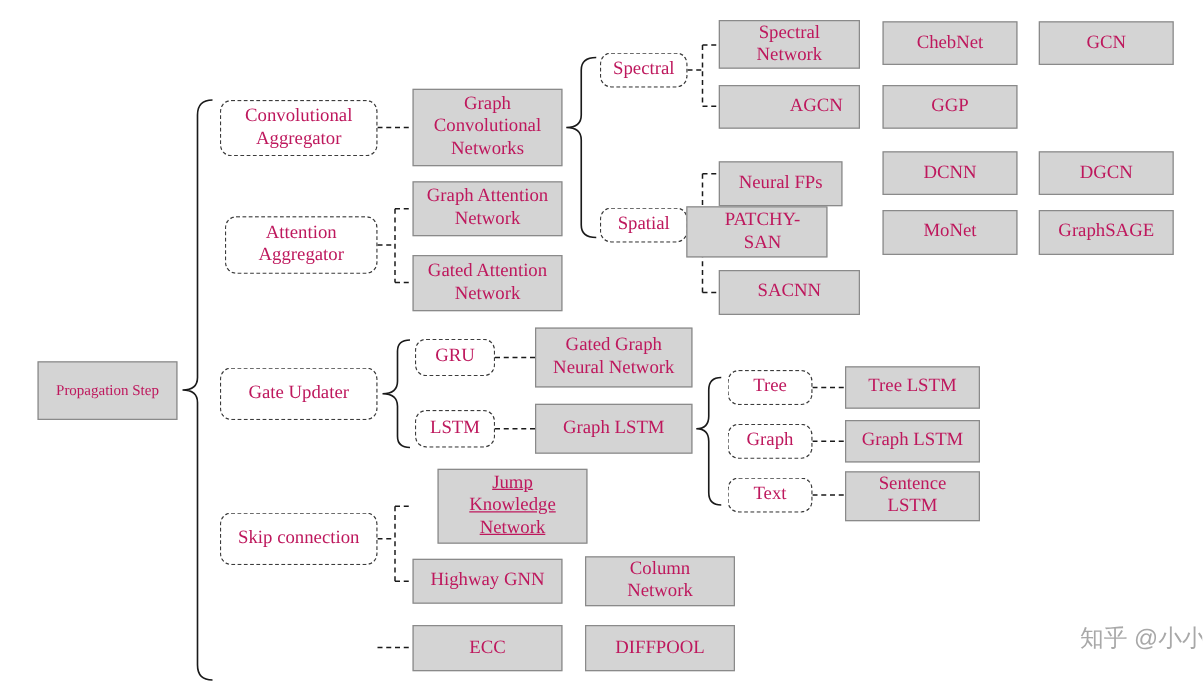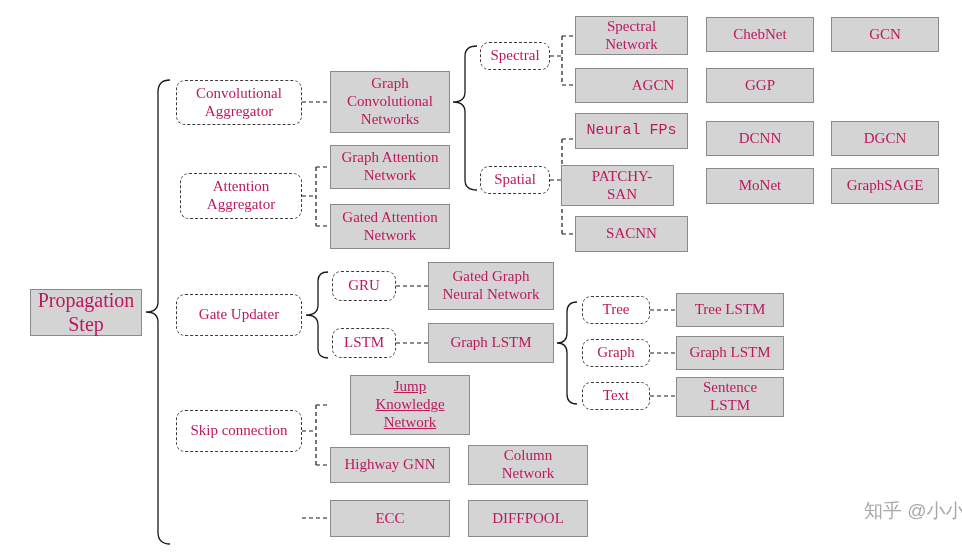--- a/index.html
+++ b/index.html
@@ -26,21 +26,21 @@
   .solid{
     background:#d4d4d4;
     border:1.5px solid #8a8a8a;
   }
   .dashed{
     background:#ffffff;
     border:1.3px dashed #3c3c3c;
     border-radius:9px;
   }
   .narrow{padding:2px 15px;}
-  .root{font-size:20px;}
+  .root{font-size:12px;}
   #connectors{
     position:absolute;
     left:0;top:0;
     width:962px;height:554px;
     pointer-events:none;
   }
   #connectors path{fill:none;stroke:#1a1a1a;stroke-width:1.3;}
   #connectors path.dash{stroke-dasharray:4 3;stroke-width:1.2;}
   .watermark{
     position:absolute;
@@ -92,24 +92,24 @@
 
   <div class="box dashed" style="left:480px;top:42px;width:70px;height:28px;">Spectral</div>
   <div class="box dashed" style="left:480px;top:166px;width:70px;height:28px;">Spatial</div>
 
   <div class="box solid" style="left:575px;top:16px;width:113px;height:39px;">Spectral Network</div>
   <div class="box solid" style="left:706px;top:17px;width:108px;height:35px;">ChebNet</div>
   <div class="box solid" style="left:831px;top:17px;width:108px;height:35px;">GCN</div>
   <div class="box solid" style="left:575px;top:68px;width:113px;height:35px;padding-left:48px;">AGCN</div>
   <div class="box solid" style="left:706px;top:68px;width:108px;height:35px;">GGP</div>
 
-  <div class="box solid" style="left:575px;top:113px;width:113px;height:36px;font-family:Liberation Mono, monospace;">Neural FPs</div>
+  <div class="box solid" style="left:575px;top:129px;width:99px;height:36px;">Neural FPs</div>
   <div class="box solid" style="left:706px;top:121px;width:108px;height:35px;">DCNN</div>
   <div class="box solid" style="left:831px;top:121px;width:108px;height:35px;">DGCN</div>
-  <div class="box solid narrow" style="left:561px;top:165px;width:113px;height:41px;padding-left:24px;">PATCHY-SAN</div>
+  <div class="box solid narrow" style="left:549px;top:165px;width:113px;height:41px;padding-left:24px;">PATCHY-SAN</div>
   <div class="box solid" style="left:706px;top:168px;width:108px;height:36px;">MoNet</div>
   <div class="box solid" style="left:831px;top:168px;width:108px;height:36px;">GraphSAGE</div>
   <div class="box solid" style="left:575px;top:216px;width:113px;height:36px;">SACNN</div>
 
   <div class="box dashed" style="left:332px;top:271px;width:64px;height:30px;">GRU</div>
   <div class="box dashed" style="left:332px;top:328px;width:64px;height:30px;">LSTM</div>
   <div class="box solid" style="left:428px;top:262px;width:126px;height:48px;">Gated Graph Neural Network</div>
   <div class="box solid" style="left:428px;top:323px;width:126px;height:40px;">Graph LSTM</div>
 
   <div class="box dashed" style="left:582px;top:296px;width:68px;height:28px;">Tree</div>

